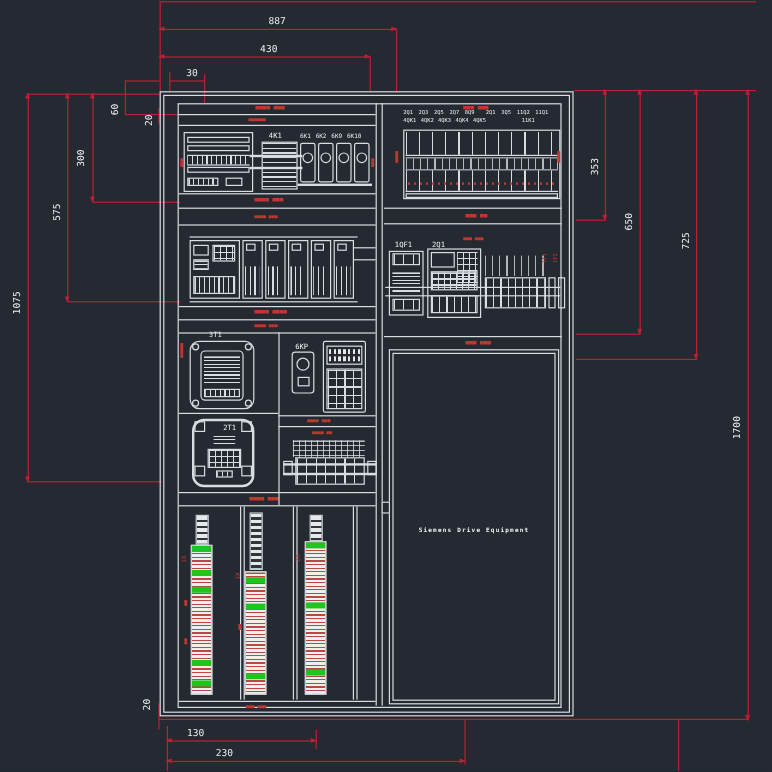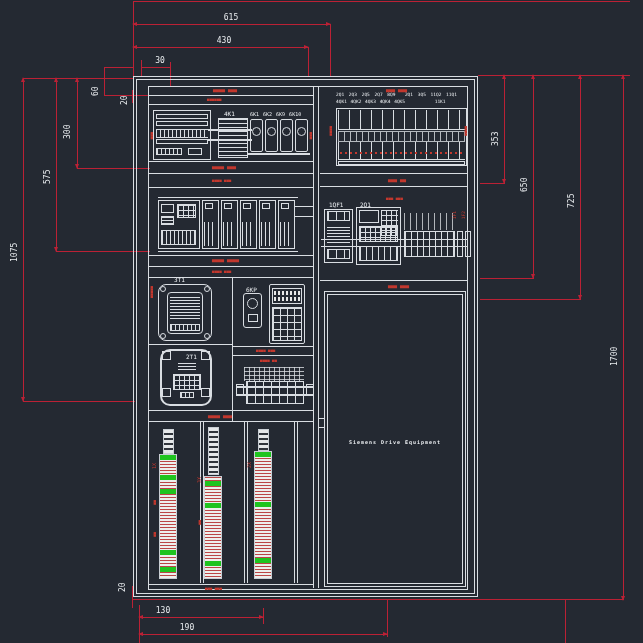--- a/index.html
+++ b/index.html
@@ -57,21 +57,21 @@
   .redmini{background-image:repeating-linear-gradient(90deg,var(--ra) 0 2px,transparent 2px 5px);}
 </style>
 </head>
 <body>
 
 <div id="canvas">
 
   <div class="rl" style="left:133px;top:1px;width:497px;height:1px;"></div>
   <div class="rl" style="left:133px;top:1px;width:1px;height:75px;"></div>
   <div class="rl dh" style="left:133px;top:24px;width:197px;height:1px;"></div>
-  <div class="dtext" style="left:211px;top:14px;width:40px;">615</div>
+  <div class="dtext" style="left:211px;top:14px;width:40px;">887</div>
   <div class="rl" style="left:330px;top:24px;width:1px;height:52px;"></div>
   <div class="rl dh" style="left:133px;top:47px;width:175px;height:1px;"></div>
   <div class="dtext" style="left:204px;top:37px;width:40px;">430</div>
   <div class="rl" style="left:308px;top:47px;width:1px;height:29px;"></div>
   <div class="rl" style="left:141px;top:67px;width:29px;height:1px;"></div>
   <div class="dtext" style="left:146px;top:57px;width:28px;">30</div>
   <div class="rl" style="left:141px;top:60px;width:1px;height:16px;"></div>
   <div class="rl" style="left:170px;top:62px;width:1px;height:24px;"></div>
 
   <div class="rl" style="left:104px;top:67px;width:1px;height:28px;"></div>
@@ -105,21 +105,21 @@
   <div class="vtext" style="left:611px;top:324px;height:42px;">1700</div>
 
   <div class="rl" style="left:132px;top:599px;width:491px;height:1px;"></div>
   <div class="rl" style="left:132px;top:586px;width:1px;height:22px;"></div>
   <div class="vtext" style="left:119px;top:574px;height:18px;">20</div>
   <div class="rl" style="left:139px;top:605px;width:1px;height:38px;"></div>
   <div class="rl dh" style="left:139px;top:617px;width:124px;height:1px;"></div>
   <div class="dtext" style="left:143px;top:607px;width:40px;">130</div>
   <div class="rl" style="left:263px;top:608px;width:1px;height:16px;"></div>
   <div class="rl dh" style="left:139px;top:634px;width:248px;height:1px;"></div>
-  <div class="dtext" style="left:167px;top:624px;width:40px;">190</div>
+  <div class="dtext" style="left:167px;top:624px;width:40px;">230</div>
   <div class="rl" style="left:387px;top:600px;width:1px;height:37px;"></div>
   <div class="rl" style="left:565px;top:600px;width:1px;height:43px;"></div>
 
   <div class="wbox" style="left:133px;top:76px;width:345px;height:521px;"></div>
   <div class="wbox" style="left:136px;top:79px;width:339px;height:515px;"></div>
   <div class="wbox" style="left:148px;top:86px;width:320px;height:504px;"></div>
   <div class="wl" style="left:313px;top:86px;width:1px;height:502px;"></div>
   <div class="wl" style="left:318px;top:86px;width:1px;height:502px;"></div>
 
   <div class="wl" style="left:149px;top:95px;width:164px;height:1px;"></div>

